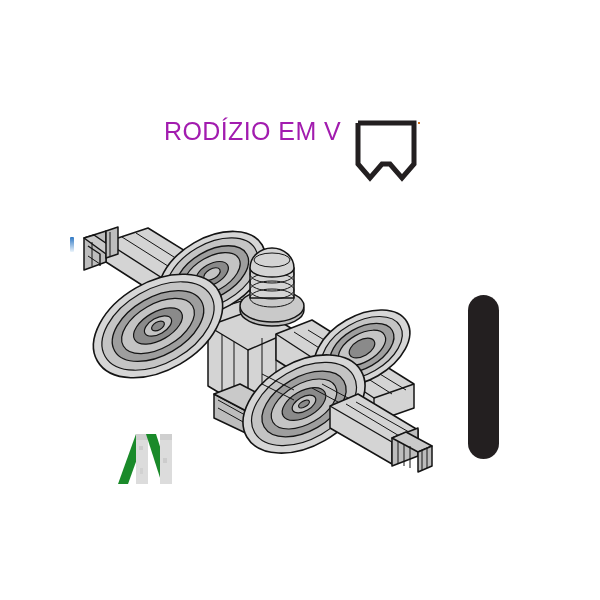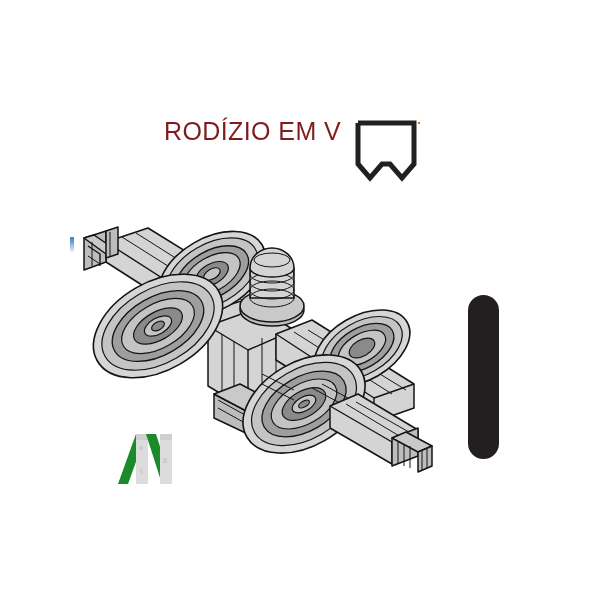--- a/index.html
+++ b/index.html
@@ -21,21 +21,21 @@
 
   
   #product-title {
     position: absolute;
     left: 164px;
     top: 119px;
     font-family: "Liberation Sans", sans-serif;
     font-size: 25px;
     font-weight: 300;
     letter-spacing: 0.4px;
-    color: #7f1d1d;
+    color: #a21caf;
     white-space: nowrap;
     line-height: 1;
   }
 
   
   #rail-profile-icon {
     position: absolute;
     left: 352px;
     top: 116px;
     width: 76px;

